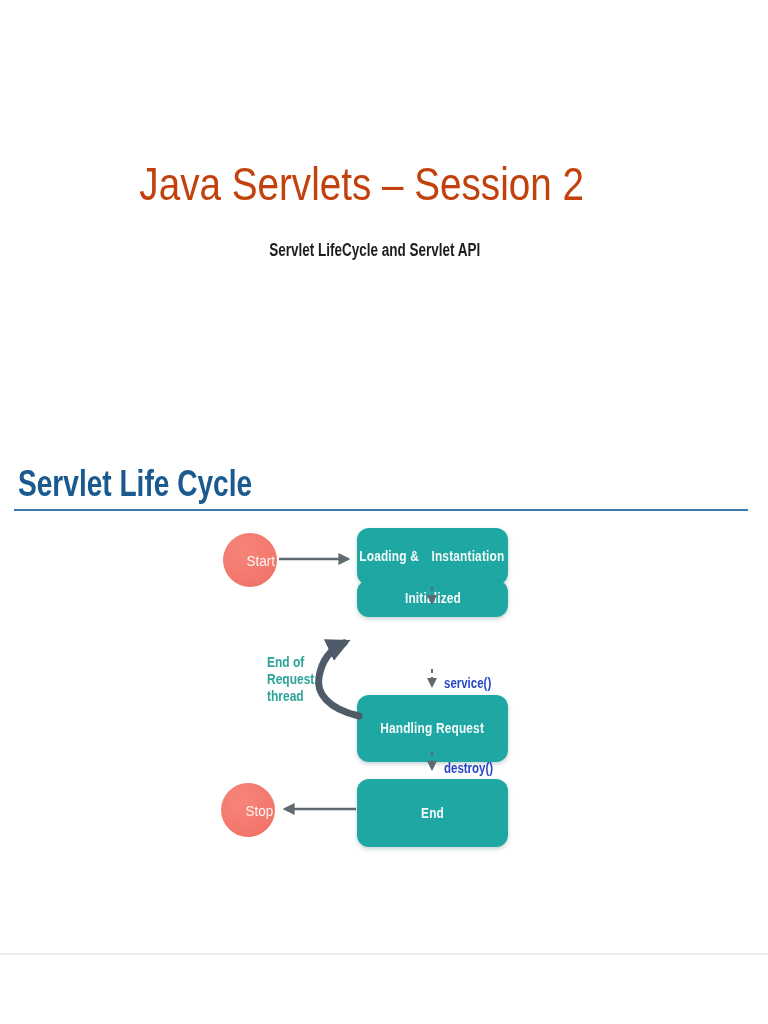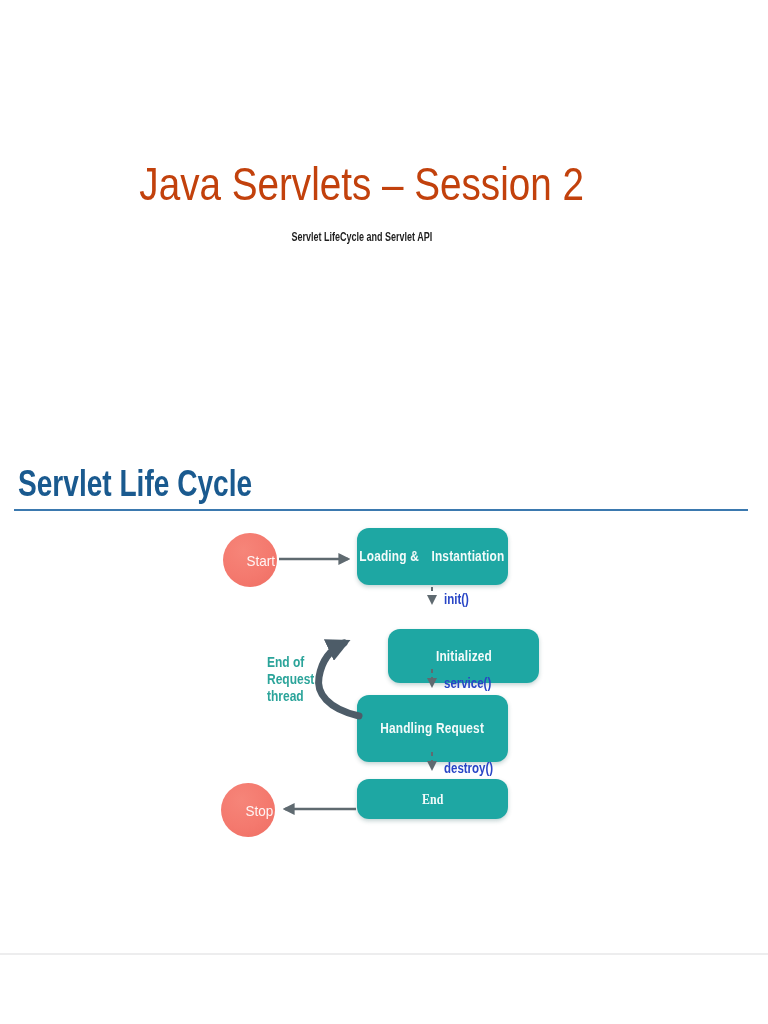--- a/index.html
+++ b/index.html
@@ -12,22 +12,22 @@
   .slide2{position:absolute;left:0;top:955px;width:768px;height:69px;background:#fcfdf7;}
 
   
   .slide-title{
     position:absolute;left:0;top:156px;width:724px;margin:0;
     text-align:center;font-size:46px;font-weight:400;color:#c2410c;
     line-height:56px;white-space:nowrap;
   }
   .slide-title .squeeze{display:inline-block;transform:scaleX(0.84);transform-origin:50% 50%;}
   .slide-subtitle{
-    position:absolute;left:0;top:225px;width:724px;margin:0;
-    text-align:center;font-size:12px;font-weight:700;color:#1e1e1e;
+    position:absolute;left:0;top:225px;width:724px;margin:13px;
+    text-align:center;font-size:18px;font-weight:700;color:#1e1e1e;
     line-height:24px;white-space:nowrap;
   }
   .slide-subtitle .squeeze{display:inline-block;transform:scaleX(0.75);transform-origin:50% 50%;}
   .section-heading{
     position:absolute;left:18px;top:462px;margin:0;
     font-size:36px;font-weight:700;color:#1a5a8f;line-height:44px;white-space:nowrap;
     transform:scaleX(0.78);transform-origin:0 50%;
   }
   .section-rule{
     position:absolute;left:14px;top:509px;width:734px;height:2px;background:#3b79af;
@@ -38,23 +38,23 @@
     position:absolute;left:357px;width:151px;background:#1ea7a3;border-radius:12px;
     display:flex;flex-direction:row;align-items:center;justify-content:center;
     box-shadow:0 2px 4px rgba(20,80,80,0.25);
   }
   .state-box .line{
     display:block;color:rgba(255,255,255,0.95);font-size:14px;font-weight:700;
     line-height:19px;white-space:nowrap;transform:scaleX(0.85);transform-origin:50% 50%;
     letter-spacing:0.2px;
   }
   .box-loading{top:528px;height:57px;}
-  .box-initialized{top:629px;height:54px;margin-left:31px;}
+  .box-initialized{top:580px;height:37px;}
   .box-handling{top:695px;height:67px;}
-  .box-end{top:779px;height:40px;font-family:Liberation Serif, serif;}
+  .box-end{top:779px;height:68px;}
 
   .terminal{
     position:absolute;width:54px;height:54px;border-radius:50%;
     background:radial-gradient(circle at 38% 32%, #f68579 0%, #f4796e 55%, #ee6d62 100%);
     display:flex;align-items:center;justify-content:flex-end;
   }
   .terminal .t-label{
     color:rgba(255,255,255,0.92);font-size:15px;font-weight:400;
     transform:scaleX(0.9);white-space:nowrap;
   }

